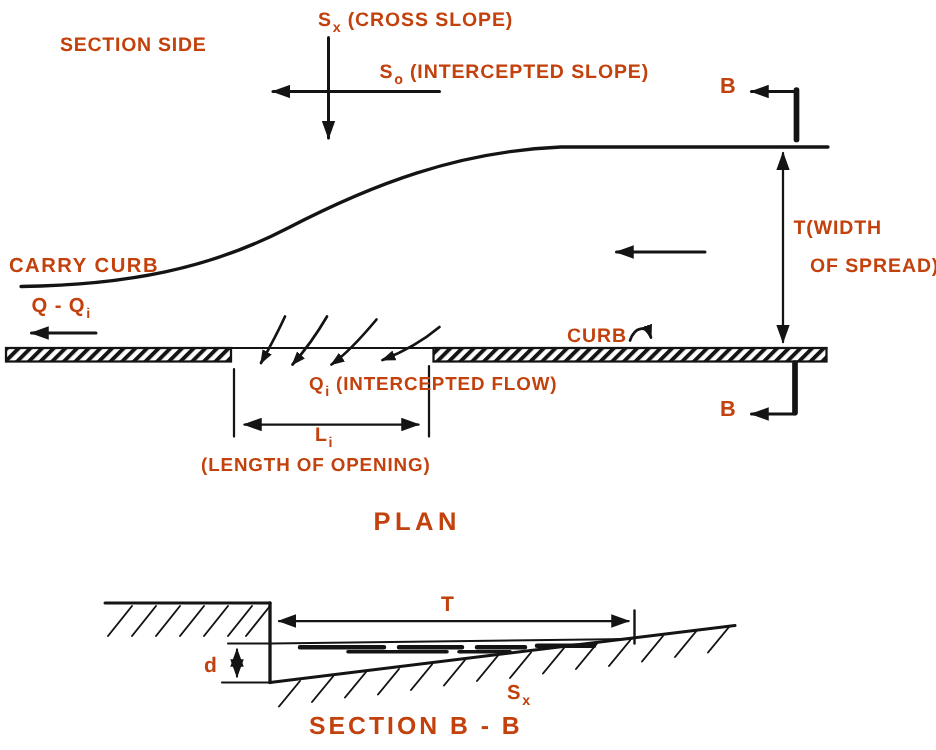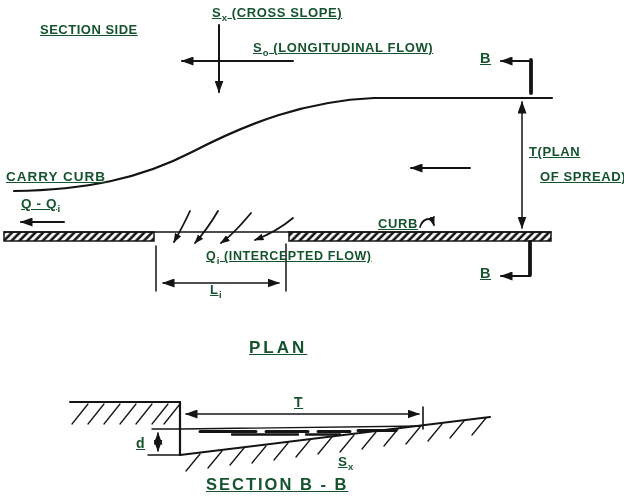--- a/index.html
+++ b/index.html
@@ -4,21 +4,21 @@
 <style>
   html,body{margin:0;padding:0;background:#e8e8e8;}
   .stage{
     position:relative;width:624px;height:500px;background:#ffffff;
     font-family:"Liberation Sans","DejaVu Sans",sans-serif;
     color:#141414;overflow:hidden;
   }
   svg{position:absolute;left:0;top:0;}
   .lbl{
     position:absolute;font-weight:bold;font-size:13px;letter-spacing:0.6px;
-    white-space:nowrap;line-height:1;color:#14532d;text-decoration:underline;
+    white-space:nowrap;line-height:1;color:#c2410c;
   }
   .sub{font-size:9.5px;position:relative;top:3.5px;letter-spacing:0;margin:0 0.5px;}
   .big{font-size:17px;letter-spacing:3px;}
   .cap{font-size:16.5px;letter-spacing:2px;}
   .bmark{font-size:14.5px;}
   .dim{font-size:14px;}
 </style>
 </head>
 <body>
 
@@ -137,45 +137,46 @@
     </g>
   </svg>
 
   <div class="lbl" style="left:40px;top:23px;letter-spacing:0.5px">SECTION SIDE</div>
 
   <div class="lbl" style="left:212px;top:6px">
     <span>S</span><span class="sub">x</span><span> (CROSS SLOPE)</span>
   </div>
 
   <div class="lbl" style="left:253px;top:41px">
-    <span>S</span><span class="sub">o</span><span> (LONGITUDINAL FLOW)</span>
+    <span>S</span><span class="sub">o</span><span> (INTERCEPTED SLOPE)</span>
   </div>
 
   <div class="lbl bmark" style="left:480px;top:51px">B</div>
 
   <div class="lbl" style="left:6px;top:170px;font-size:13.5px;letter-spacing:1px">CARRY CURB</div>
 
   <div class="lbl" style="left:21px;top:197px;font-size:13.5px">
     <span>Q - Q</span><span class="sub">i</span><span></span>
   </div>
 
 
-  <div class="lbl" style="left:529px;top:145px">T(PLAN</div>
+  <div class="lbl" style="left:529px;top:145px">T(WIDTH</div>
   <div class="lbl" style="left:540px;top:170px">OF SPREAD)</div>
 
   <div class="lbl" style="left:378px;top:217px">CURB</div>
 
   <div class="lbl" style="left:206px;top:250px;font-size:12.5px">
     <span>Q</span><span class="sub">i</span><span> (INTERCEPTED FLOW)</span>
   </div>
 
   <div class="lbl" style="left:210px;top:283px">
     <span>L</span><span class="sub">i</span><span></span>
   </div>
 
+  <div class="lbl" style="left:134px;top:304px;font-size:12.5px">(LENGTH OF OPENING)</div>
 
   <div class="lbl big" style="left:249px;top:339px">PLAN</div>
 
   <div class="lbl bmark" style="left:480px;top:266px">B</div>
 
   <div class="lbl dim" style="left:294px;top:395px">T</div>
 
   <div class="lbl dim" style="left:136px;top:436px">d</div>
 
   <div class="lbl" style="left:338px;top:455px;font-size:13.5px">

